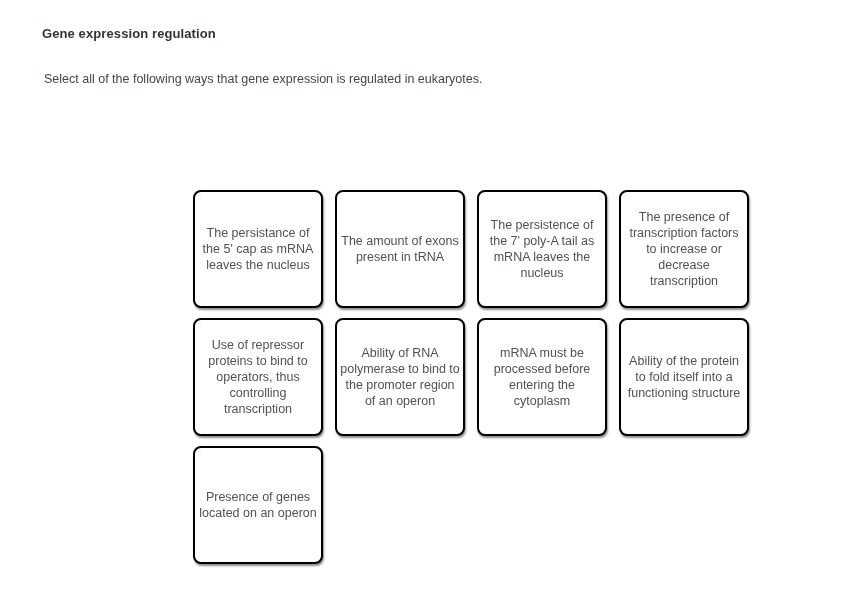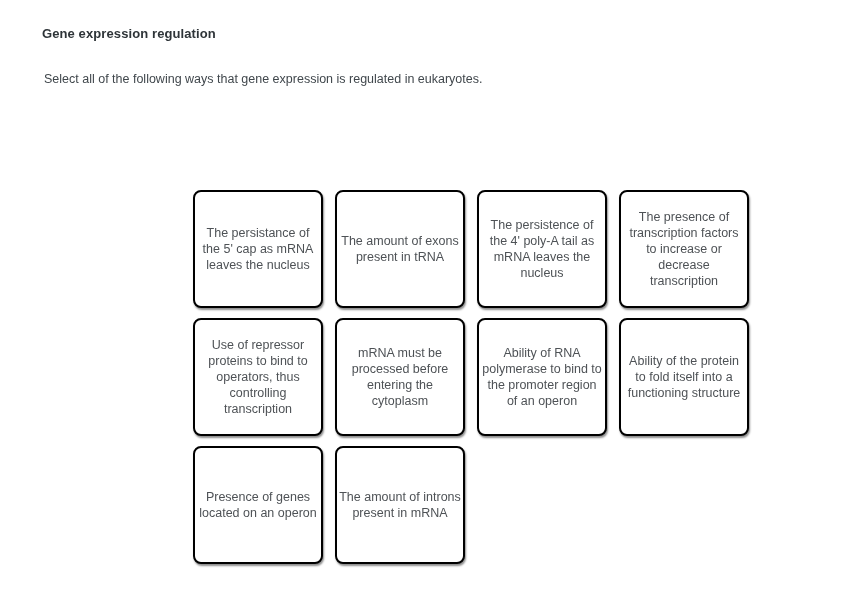--- a/index.html
+++ b/index.html
@@ -81,47 +81,44 @@
 
     <div class="answer-card">
       <span class="card-label">The persistance of the 5' cap as mRNA leaves the nucleus</span>
     </div>
 
     <div class="answer-card">
       <span class="card-label">The amount of exons present in tRNA</span>
     </div>
 
     <div class="answer-card">
-      <span class="card-label">The persistence of the 4' poly-A tail as mRNA leaves the nucleus</span>
+      <span class="card-label">The persistence of the 7' poly-A tail as mRNA leaves the nucleus</span>
     </div>
 
     <div class="answer-card">
       <span class="card-label">The presence of transcription factors to increase or decrease transcription</span>
     </div>
 
     <div class="answer-card">
       <span class="card-label">Use of repressor proteins to bind to operators, thus controlling transcription</span>
     </div>
 
 
     <div class="answer-card">
-      <span class="card-label">mRNA must be processed before entering the cytoplasm</span>
+      <span class="card-label">Ability of RNA polymerase to bind to the promoter region of an operon</span>
     </div>
 
     <div class="answer-card">
-      <span class="card-label">Ability of RNA polymerase to bind to the promoter region of an operon</span>
+      <span class="card-label">mRNA must be processed before entering the cytoplasm</span>
     </div>
 
 
     <div class="answer-card">
       <span class="card-label">Ability of the protein to fold itself into a functioning structure</span>
     </div>
 
     <div class="answer-card">
       <span class="card-label">Presence of genes located on an operon</span>
     </div>
 
-    <div class="answer-card">
-      <span class="card-label">The amount of introns present in mRNA</span>
-    </div>
 
   </div>
 </div>
 
 </body></html>

